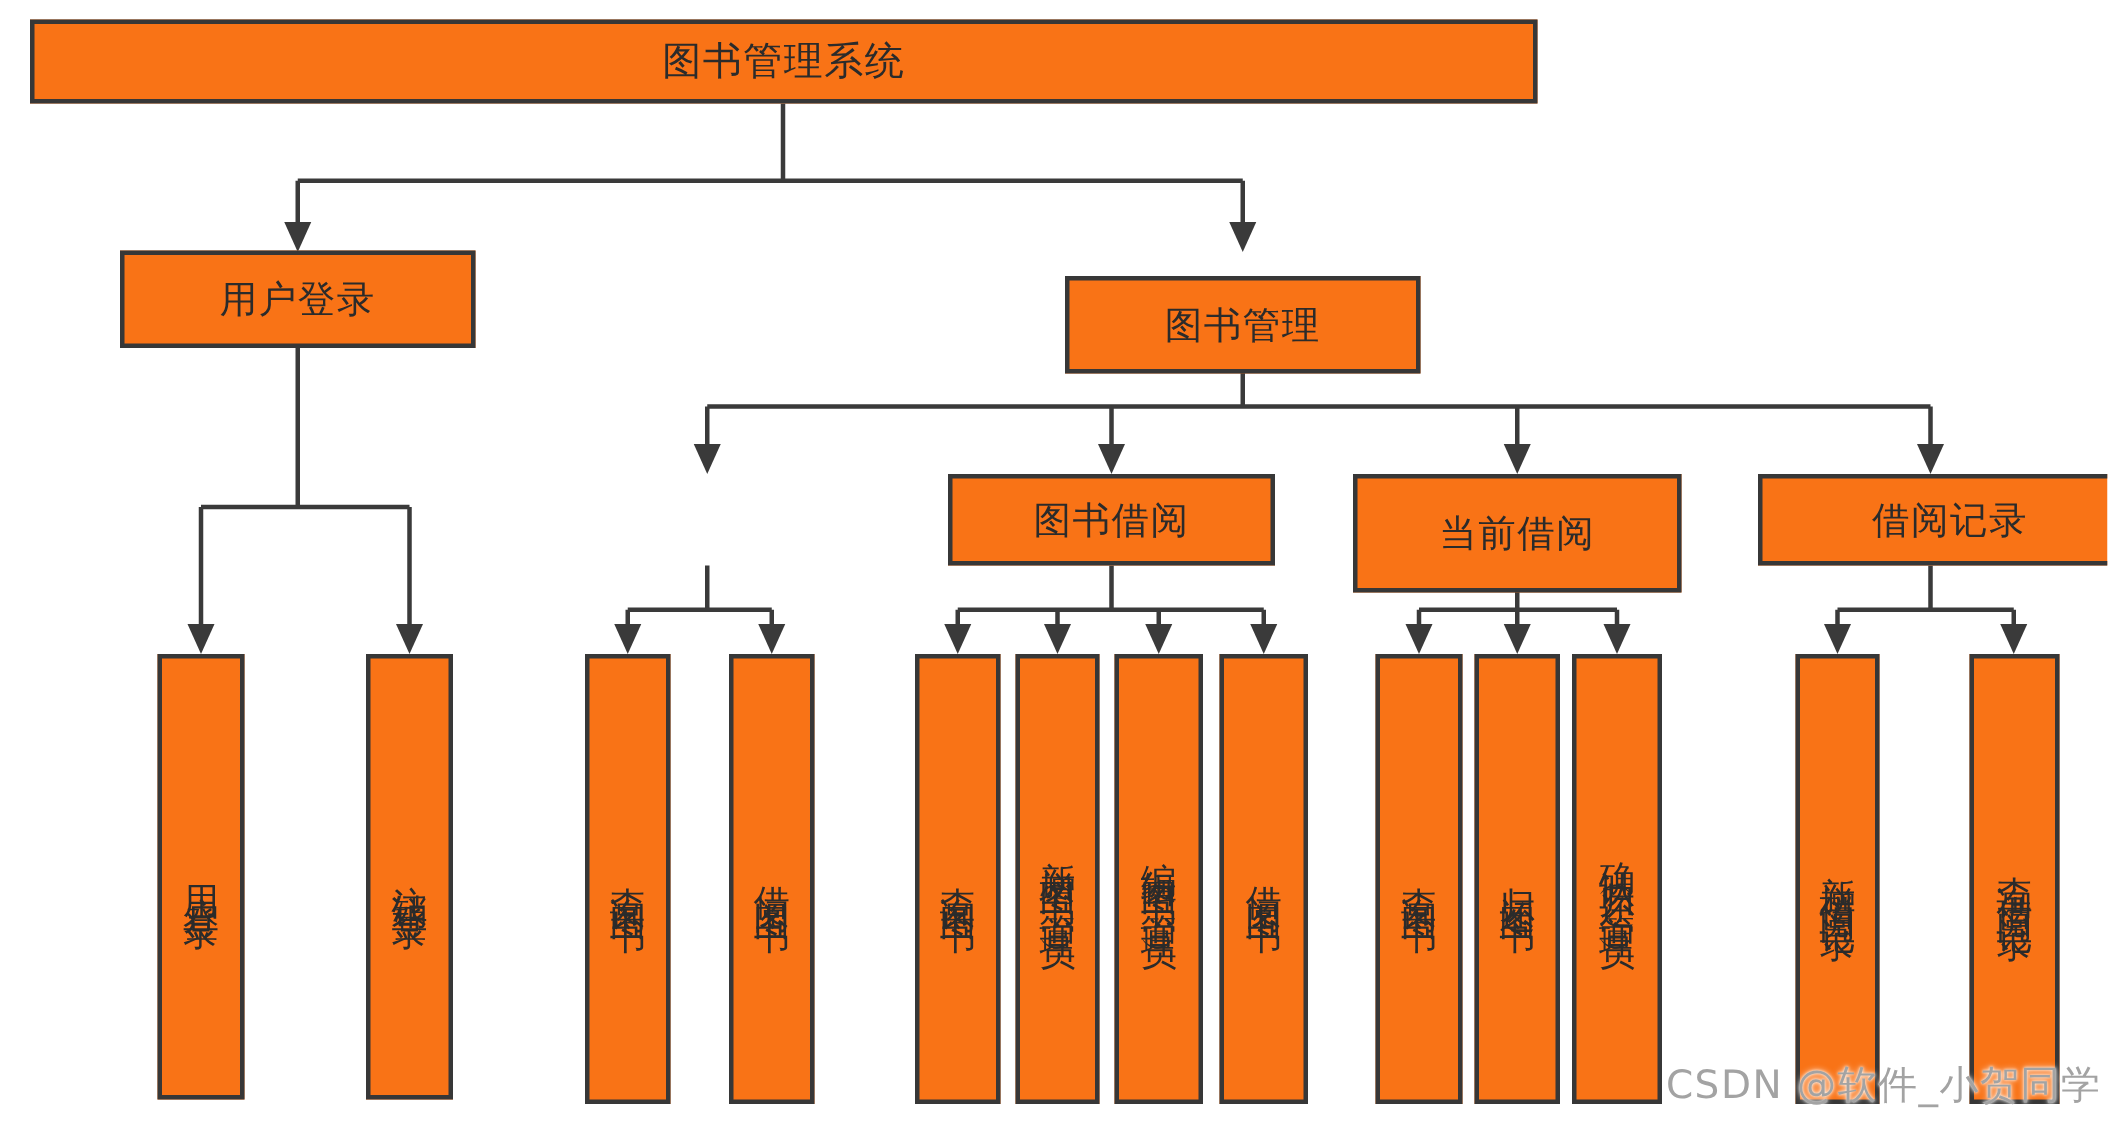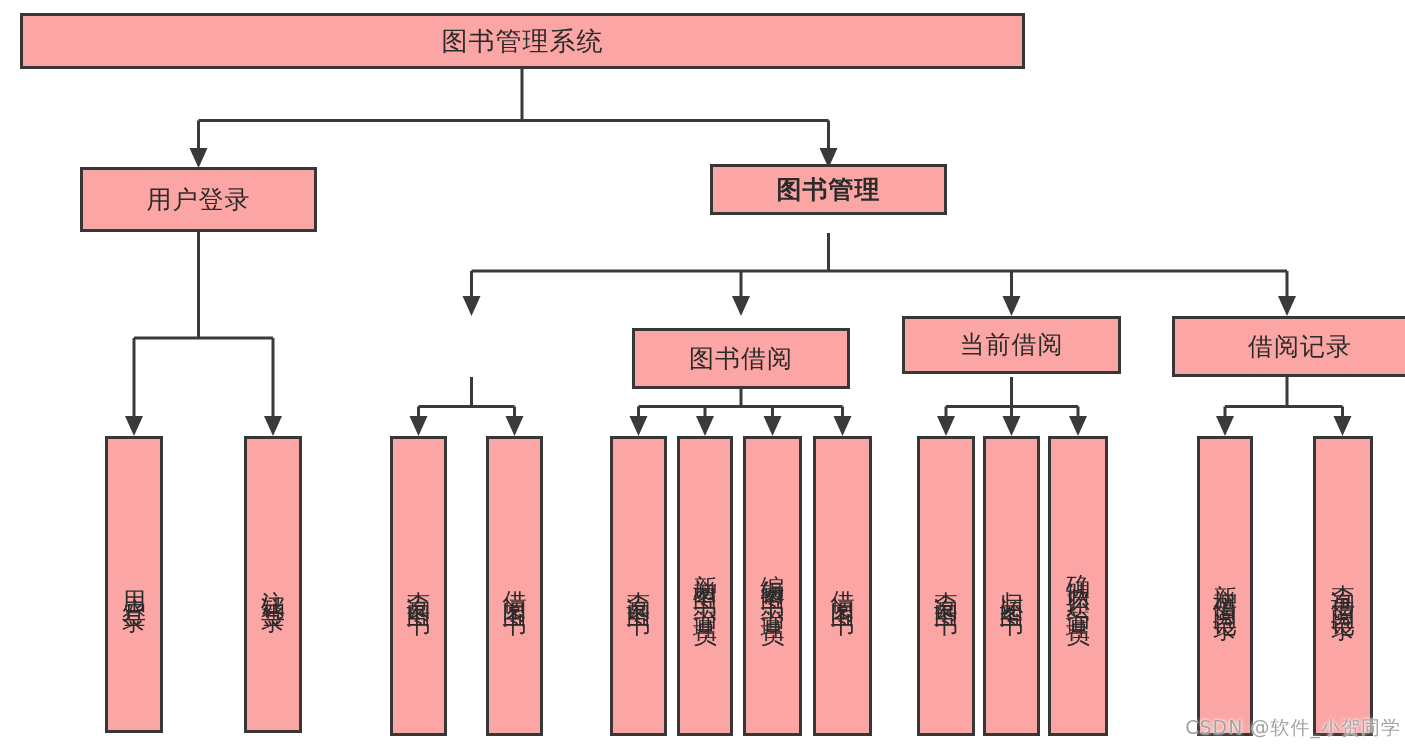--- a/index.html
+++ b/index.html
@@ -18,21 +18,21 @@
   #connectors {
     position: absolute;
     left: 0;
     top: 0;
     width: 1405px;
     height: 747px;
   }
   .box {
     position: absolute;
     box-sizing: border-box;
-    background: #fca5a5;
+    background: #f97316;
     border: 3px solid #373737;
     color: #2b2b2b;
     display: flex;
     align-items: center;
     justify-content: center;
     text-align: center;
     line-height: 1.25;
   }
   .h-box {
     font-size: 25px;
@@ -46,21 +46,21 @@
     writing-mode: vertical-rl;
     text-orientation: mixed;
     font-size: 24px;
     letter-spacing: 7px;
     line-height: 1;
   }
   .watermark {
     position: absolute;
     right: 4px;
     bottom: 6px;
-    font-size: 19px;
+    font-size: 26px;
     color: #a3a3a3;
     letter-spacing: 1px;
     text-shadow: 0 0 2px #ffffff, 0 0 4px #ffffff;
     white-space: nowrap;
     z-index: 5;
   }
 </style>
 </head>
 <body>
 
@@ -102,24 +102,24 @@
       <polygon points="1002.5,416 1020.5,416 1011.5,436"></polygon>
       <polygon points="1069,416 1087,416 1078,436"></polygon>
       <polygon points="1216,416 1234,416 1225,436"></polygon>
       <polygon points="1333.5,416 1351.5,416 1342.5,436"></polygon>
     </g>
   </svg>
 
   <div class="box h-box root-box" style="left:20px; top:13px; width:1005px; height:56px;">图书管理系统</div>
 
   <div class="box h-box" style="left:80px; top:167px; width:237px; height:65px;">用户登录</div>
-  <div class="box h-box" style="left:710px; top:164px; width:237px; height:51px;font-weight:bold;">图书管理</div>
+  <div class="box h-box" style="left:710px; top:184px; width:237px; height:65px;">图书管理</div>
 
-  <div class="box h-box" style="left:632px; top:328px; width:218px; height:61px;">图书借阅</div>
-  <div class="box h-box" style="left:902px; top:316px; width:219px; height:58px;">当前借阅</div>
+  <div class="box h-box" style="left:632px; top:316px; width:218px; height:61px;">图书借阅</div>
+  <div class="box h-box" style="left:902px; top:316px; width:219px; height:79px;">当前借阅</div>
   <div class="box h-box" style="left:1172px; top:316px; width:256px; height:61px;">借阅记录</div>
 
   <div class="box v-box" style="left:105px; top:436px; width:58px; height:297px;">用户登录</div>
   <div class="box v-box" style="left:244px; top:436px; width:58px; height:297px;">注销登录</div>
 
   <div class="box v-box" style="left:390px; top:436px; width:57px; height:300px;">查询图书</div>
   <div class="box v-box" style="left:486px; top:436px; width:57px; height:300px;">借阅图书</div>
 
   <div class="box v-box" style="left:610px; top:436px; width:57px; height:300px;">查询图书</div>
   <div class="box v-box" style="left:677px; top:436px; width:56px; height:300px;">新增图书（管理员）</div>

